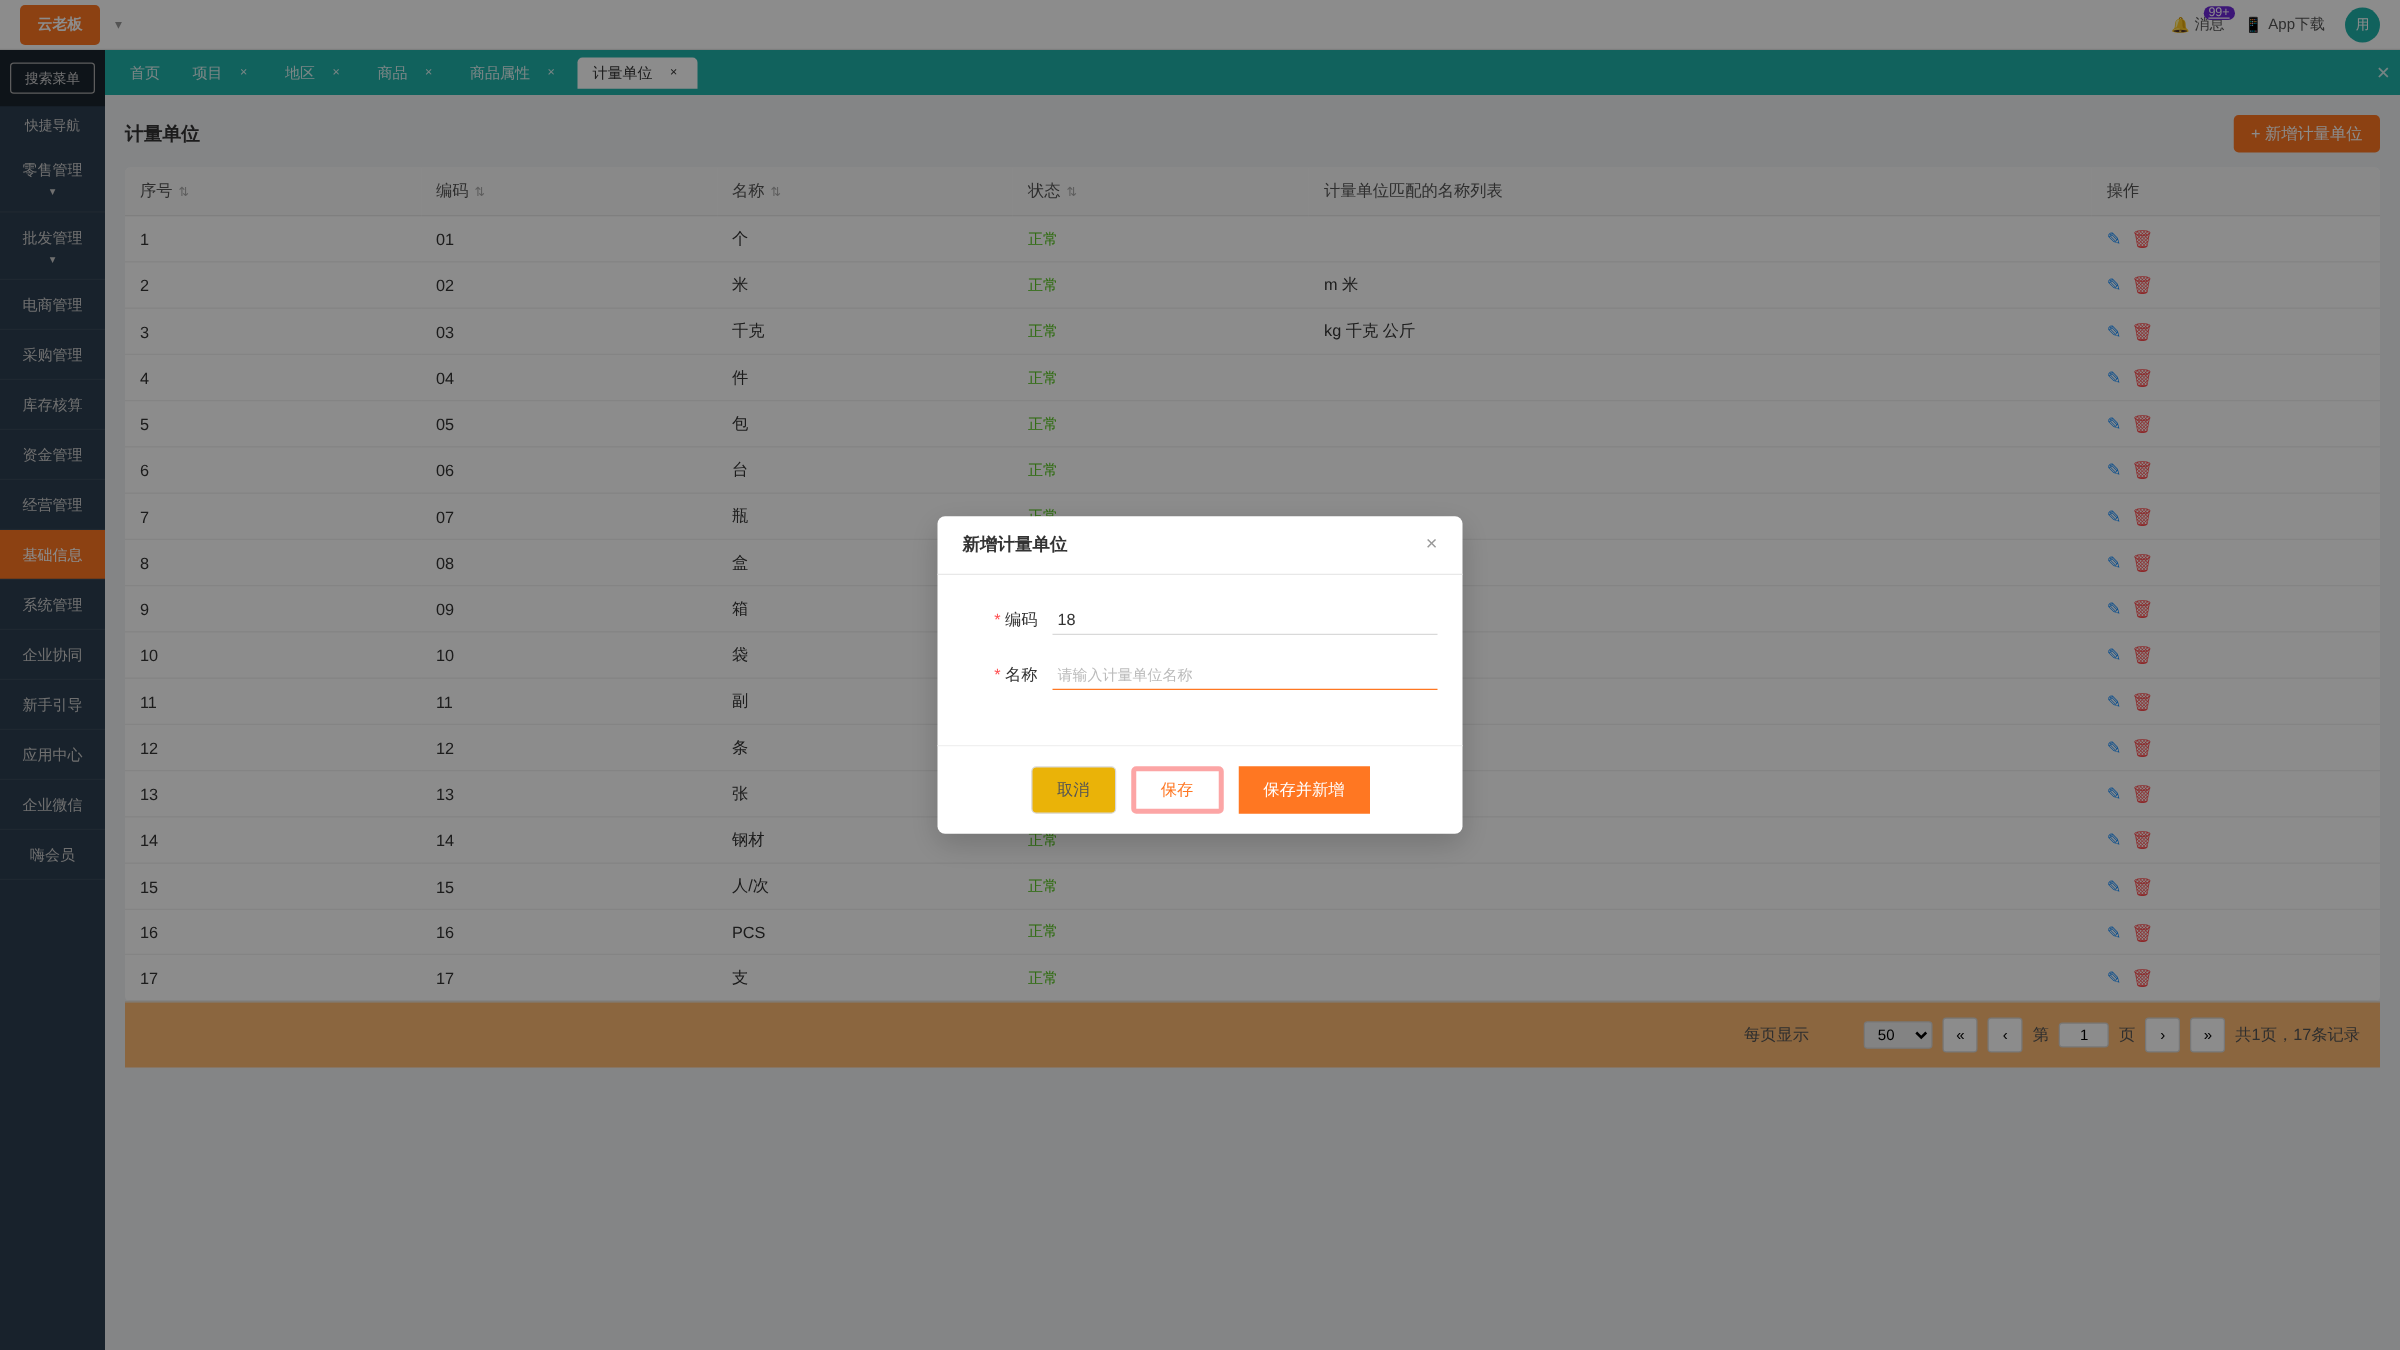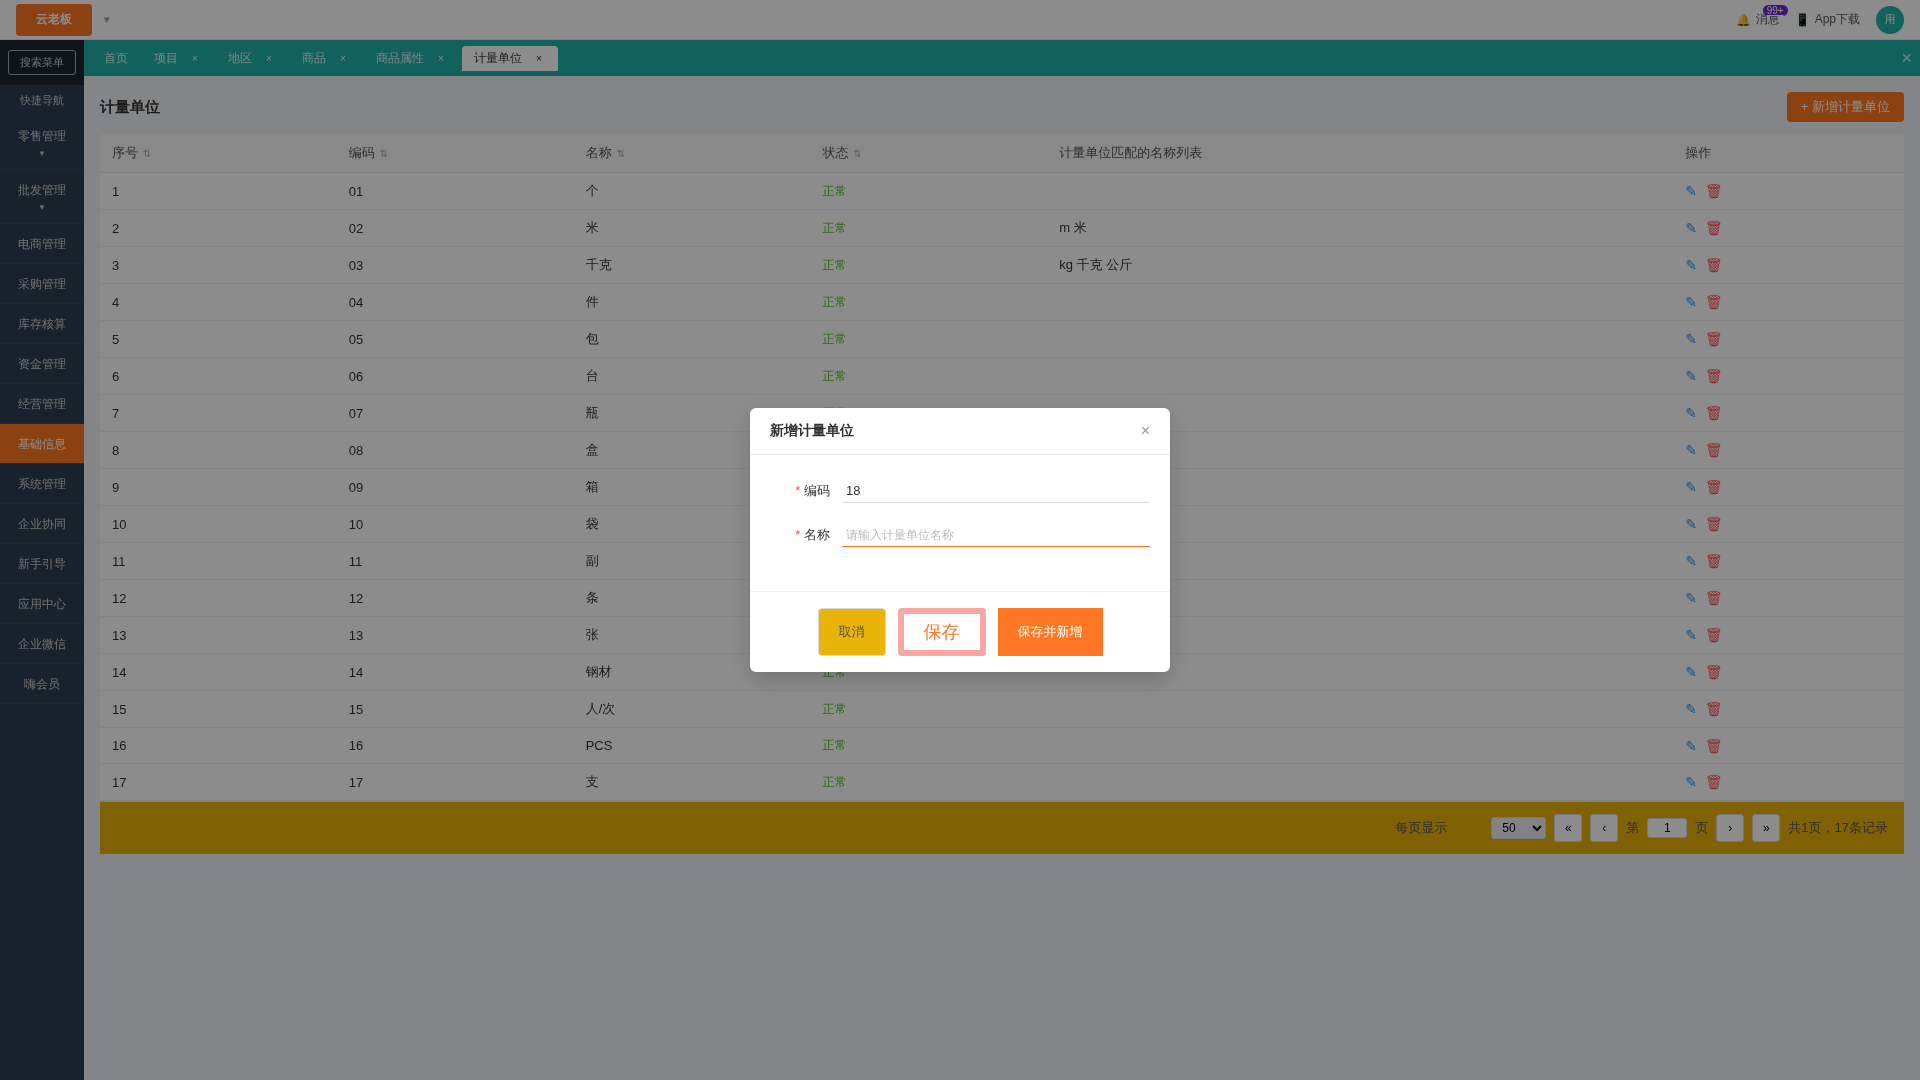--- a/index.html
+++ b/index.html
@@ -1,21 +1,21 @@
 <!DOCTYPE html>
 <html><head>
   <meta charset="utf-8">
   <style>
     * { box-sizing: border-box; margin: 0; padding: 0; }
     body { font-family: "Microsoft YaHei", "PingFang SC", sans-serif; font-size: 13px; background: #f5f5f5; color: #333; height: 1080px; width: 1920px; overflow: hidden; display: flex; flex-direction: column; }
 
     
     .top-bar { height: 40px; background: #fff; display: flex; align-items: center; justify-content: space-between; padding: 0 16px; border-bottom: 1px solid #e8e8e8; flex-shrink: 0; }
     .top-bar-left { display: flex; align-items: center; gap: 12px; }
-    .logo { width: 76px; height: 32px; background: #ff7722; border-radius: 4px; display: flex; align-items: center; justify-content: center; color: #fff; font-size: 12px; font-weight: bold; }
+    .logo { width: 64px; height: 32px; background: #ff7722; border-radius: 4px; display: flex; align-items: center; justify-content: center; color: #fff; font-size: 12px; font-weight: bold; }
     .top-bar-right { display: flex; align-items: center; gap: 16px; }
     .notice-btn { display: flex; align-items: center; gap: 4px; cursor: pointer; color: #555; font-size: 12px; position: relative; }
     .badge { background: #6d28d9; color: #fff; font-size: 10px; border-radius: 8px; padding: 0 4px; position: absolute; top: -6px; right: -8px; text-decoration: underline; }
     .app-download { color: #555; font-size: 12px; cursor: pointer; display: flex; align-items: center; gap: 4px; }
     .avatar { width: 28px; height: 28px; border-radius: 50%; background: #ddd; }
 
     
     .main-layout { display: flex; flex: 1; overflow: hidden; }
 
     
@@ -48,41 +48,41 @@
     table { width: 100%; border-collapse: collapse; }
     thead tr { background: #fafafa; }
     th { padding: 10px 12px; text-align: left; font-size: 13px; font-weight: 500; color: #555; border-bottom: 1px solid #e8e8e8; white-space: nowrap; }
     td { padding: 9px 12px; border-bottom: 1px solid #f0f0f0; font-size: 13px; color: #333; }
     .status-normal { color: #52c41a; font-size: 12px; }
     .action-btns { display: flex; gap: 8px; }
     .action-edit { color: #1890ff; cursor: pointer; font-size: 14px; }
     .action-del { color: #ff4d4f; cursor: pointer; font-size: 14px; }
 
     
-    .pagination { padding: 12px 16px; background: #eab308; border-top: 1px solid #e8e8e8; display: flex; justify-content: flex-end; align-items: center; gap: 8px; font-size: 13px; color: #555; }
+    .pagination { padding: 12px 16px; background: #fdba74; border-top: 1px solid #e8e8e8; display: flex; justify-content: flex-end; align-items: center; gap: 8px; font-size: 13px; color: #555; }
     .page-size-select { border: 1px solid #d9d9d9; border-radius: 3px; padding: 2px 6px; font-size: 12px; margin-left: 36px; }
     .page-btn { width: 28px; height: 28px; border: 1px solid #d9d9d9; background: #fff; border-radius: 3px; cursor: pointer; display: flex; align-items: center; justify-content: center; font-size: 12px; }
     .page-input { width: 40px; border: 1px solid #d9d9d9; border-radius: 3px; padding: 2px 4px; text-align: center; font-size: 12px; }
 
     
     .modal-overlay { position: fixed; top: 0; left: 0; right: 0; bottom: 0; background: rgba(0,0,0,0.45); display: flex; align-items: center; justify-content: center; z-index: 1000; }
     .modal { background: #fff; border-radius: 6px; width: 420px; box-shadow: 0 8px 24px rgba(0,0,0,0.18); }
     .modal-header { display: flex; justify-content: space-between; align-items: center; padding: 14px 20px; border-bottom: 1px solid #e8e8e8; gap: 48px; }
     .modal-title { font-size: 14px; font-weight: bold; color: #333; }
     .modal-close { cursor: pointer; color: #999; font-size: 16px; }
     .modal-body { padding: 24px 20px; }
     .form-item { display: flex; align-items: center; margin-bottom: 20px; }
     .form-label { width: 60px; text-align: right; font-size: 13px; color: #333; margin-right: 12px; flex-shrink: 0; }
     .form-label-required::before { content: "* "; color: #ff4d4f; }
     .form-input { flex: 1; border: none; border-bottom: 1px solid #d9d9d9; padding: 4px 4px; font-size: 13px; outline: none; color: #333; }
     .form-input.active-border { border-bottom: 1px solid #ff7722; }
     .form-input::placeholder { color: #bbb; font-size: 12px; }
     .modal-footer { display: flex; justify-content: center; gap: 12px; padding: 16px 20px; border-top: 1px solid #f0f0f0; }
     .btn-cancel { border: 1px solid #d9d9d9; background: #eab308; color: #555; padding: 6px 20px; border-radius: 4px; cursor: pointer; font-size: 13px; }
-    .btn-save { border: 6px solid #fca5a5; background: #fff; color: #ff7722; padding: 6px 20px; border-radius: 4px; cursor: pointer; font-size: 18px; }
+    .btn-save { border: 4px solid #fca5a5; background: #fff; color: #ff7722; padding: 6px 20px; border-radius: 4px; cursor: pointer; font-size: 13px; }
     .btn-save-new { border: none; background: #ff7722; color: #fff; padding: 6px 20px; border-radius: 0; cursor: pointer; font-size: 13px; text-align: center; }
 
     .sort-icon { color: #aaa; font-size: 10px; margin-left: 2px; }
   </style>
 </head>
 <body>
 
 <div class="top-bar">
   <div class="top-bar-left">
     <div class="logo">

